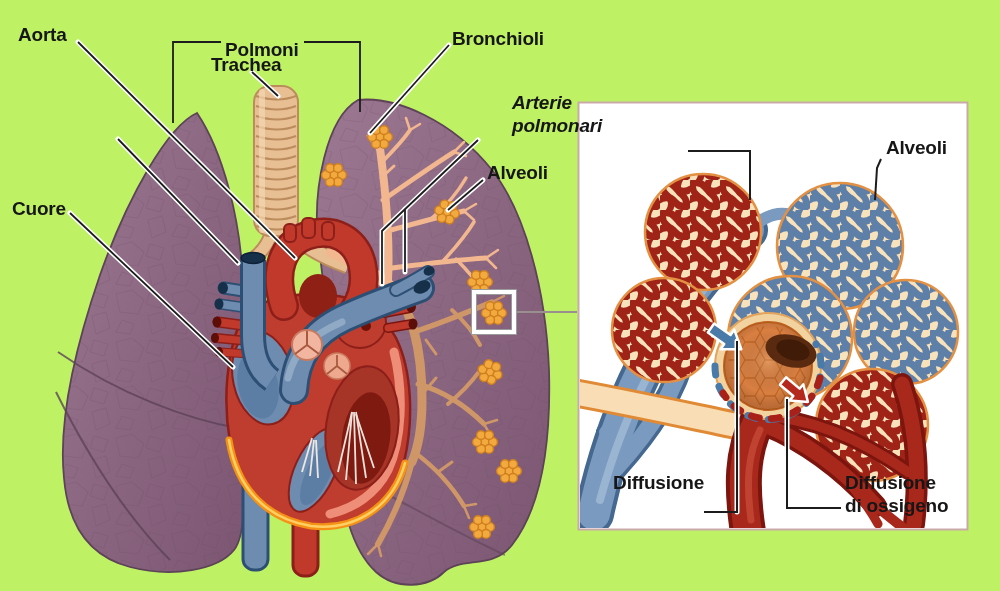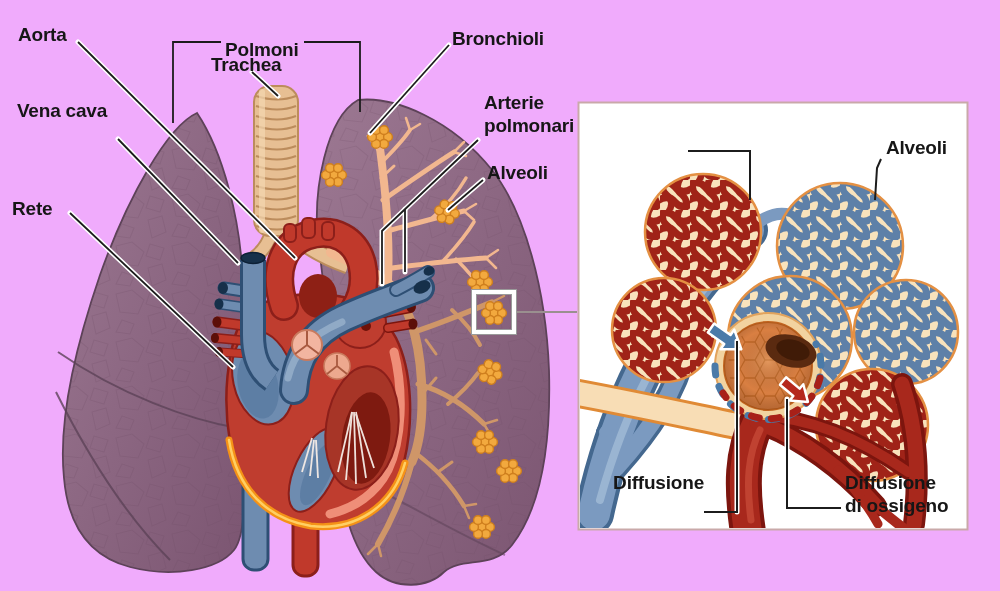--- a/index.html
+++ b/index.html
@@ -1,17 +1,17 @@
 <!DOCTYPE html>
 <html><head>
 <meta charset="utf-8">
 <style>
   html,body { margin:0; padding:0; background:#ffffff; }
   .stage {
-    position:relative; width:1000px; height:591px; background:#f0abfc;
+    position:relative; width:1000px; height:591px; background:#bef264;
     overflow:hidden; font-family:"Liberation Sans", sans-serif;
   }
   .stage svg { position:absolute; left:0; top:0; }
   .lbl {
     position:absolute; font-weight:bold; font-size:19px; line-height:23px;
     color:#161616; white-space:nowrap; letter-spacing:-0.2px;
   }
   .lbl .ln { display:block; }
   .ctr { text-align:center; }
   .rgt { text-align:right; }
@@ -330,24 +330,23 @@
       <path d="M841,508 L787,508 L787,399"></path>
     </g>
   </g>
 </svg>
 
 <div class="lbl" style="left:18px; top:23px;">Aorta</div>
 <div class="lbl" style="left:225px; top:38px;">Polmoni</div>
 <div class="lbl" style="left:175px; top:53px;margin-left:36px;">Trachea</div>
 <div class="lbl" style="left:452px; top:27px;text-align:right;">Bronchioli</div>
 <div class="lbl ctr" style="left:8px; top:99px; width:108px;">
-  <span class="ln">Vena cava</span>
-</div>
-<div class="lbl" style="left:12px; top:197px;">Rete</div>
-<div class="lbl" style="left:484px; top:91px;">
+</div>
+<div class="lbl" style="left:12px; top:197px;">Cuore</div>
+<div class="lbl" style="left:512px; top:91px;font-style:italic;">
   <span class="ln">Arterie</span>
   <span class="ln">polmonari</span>
 </div>
 <div class="lbl" style="left:487px; top:161px;">Alveoli</div>
 
 <div class="lbl" style="left:886px; top:136px;">Alveoli</div>
 <div class="lbl rgt" style="left:598px; top:471px; width:106px;">
   <span class="ln">Diffusione</span>
 </div>
 <div class="lbl" style="left:845px; top:471px;">

